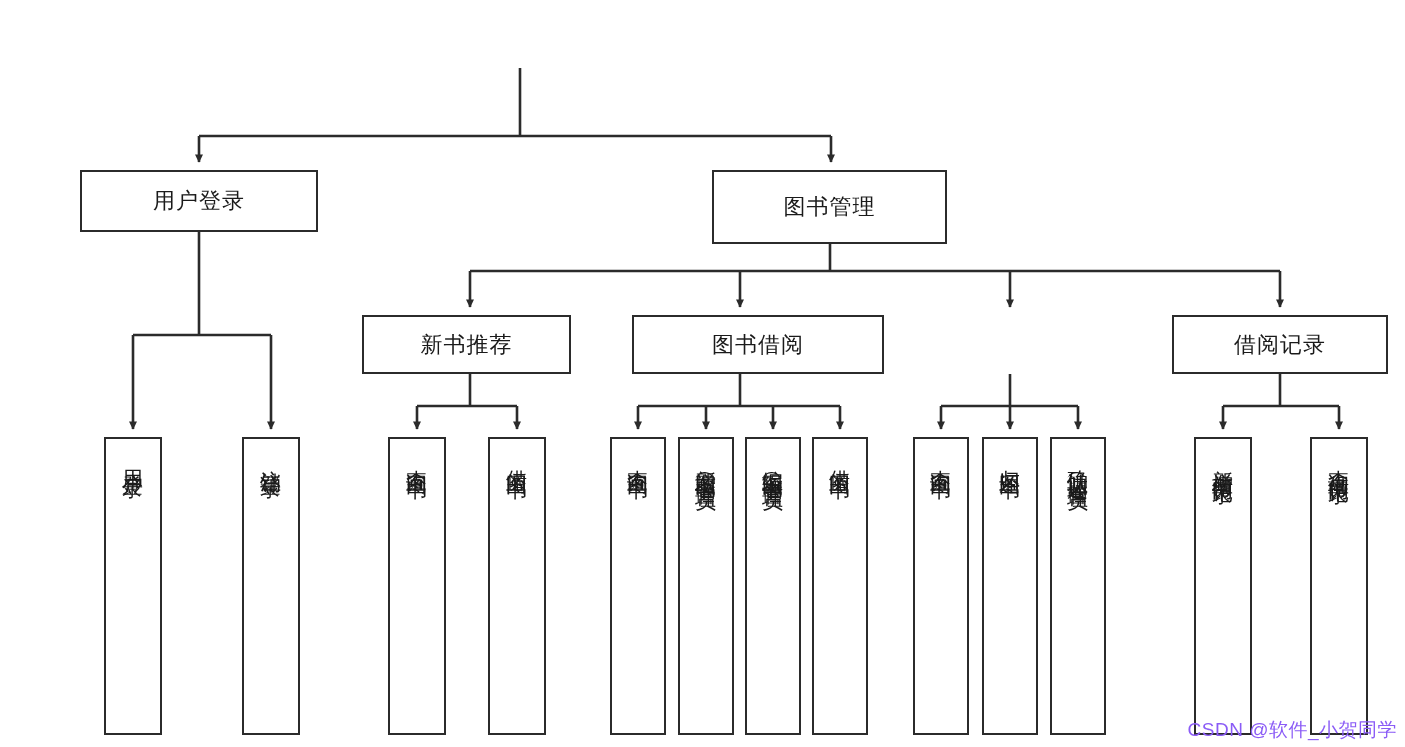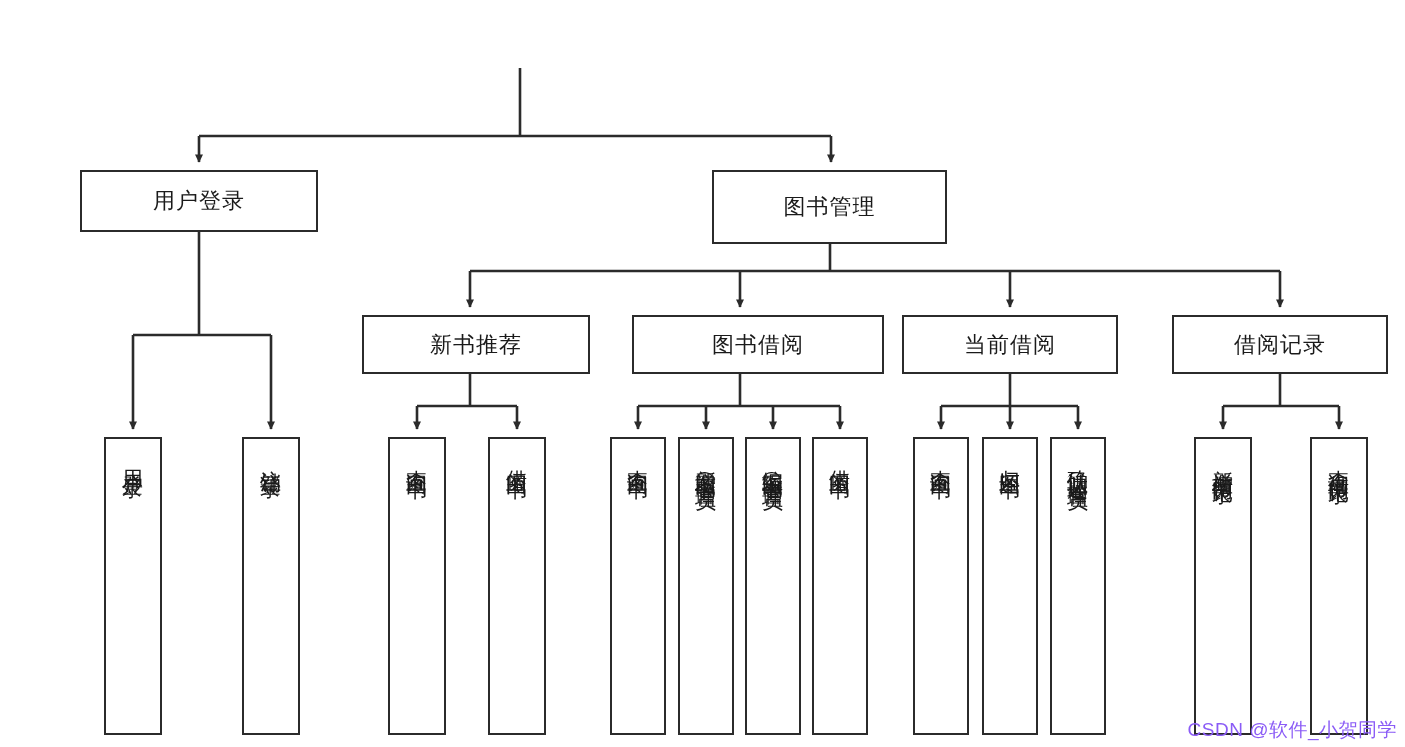--- a/index.html
+++ b/index.html
@@ -124,28 +124,25 @@
   </svg>
 
 
   <div class="node lvl2" style="left: 80px; top: 170px; width: 238px; height: 62px;">
     <span class="node-label">用户登录</span>
   </div>
   <div class="node lvl2" style="left: 712px; top: 170px; width: 235px; height: 74px;">
     <span class="node-label">图书管理</span>
   </div>
 
-  <div class="node lvl3" style="left: 362px; top: 315px; width: 228px; height: 59px;">
+  <div class="node lvl3" style="left: 362px; top: 315px; width: 209px; height: 59px;">
     <span class="node-label">新书推荐</span>
   </div>
   <div class="node lvl3" style="left: 632px; top: 315px; width: 252px; height: 59px;">
     <span class="node-label">图书借阅</span>
-  </div>
-  <div class="node lvl3" style="left: 902px; top: 315px; width: 216px; height: 59px;">
-    <span class="node-label">当前借阅</span>
   </div>
   <div class="node lvl3" style="left: 1172px; top: 315px; width: 216px; height: 59px;">
     <span class="node-label">借阅记录</span>
   </div>
 
   <div class="node leaf" style="left: 104px; top: 437px; width: 58px; height: 298px;">
     <span class="node-label">用户登录</span>
   </div>
   <div class="node leaf" style="left: 242px; top: 437px; width: 58px; height: 298px;">
     <span class="node-label">注销登录</span>

